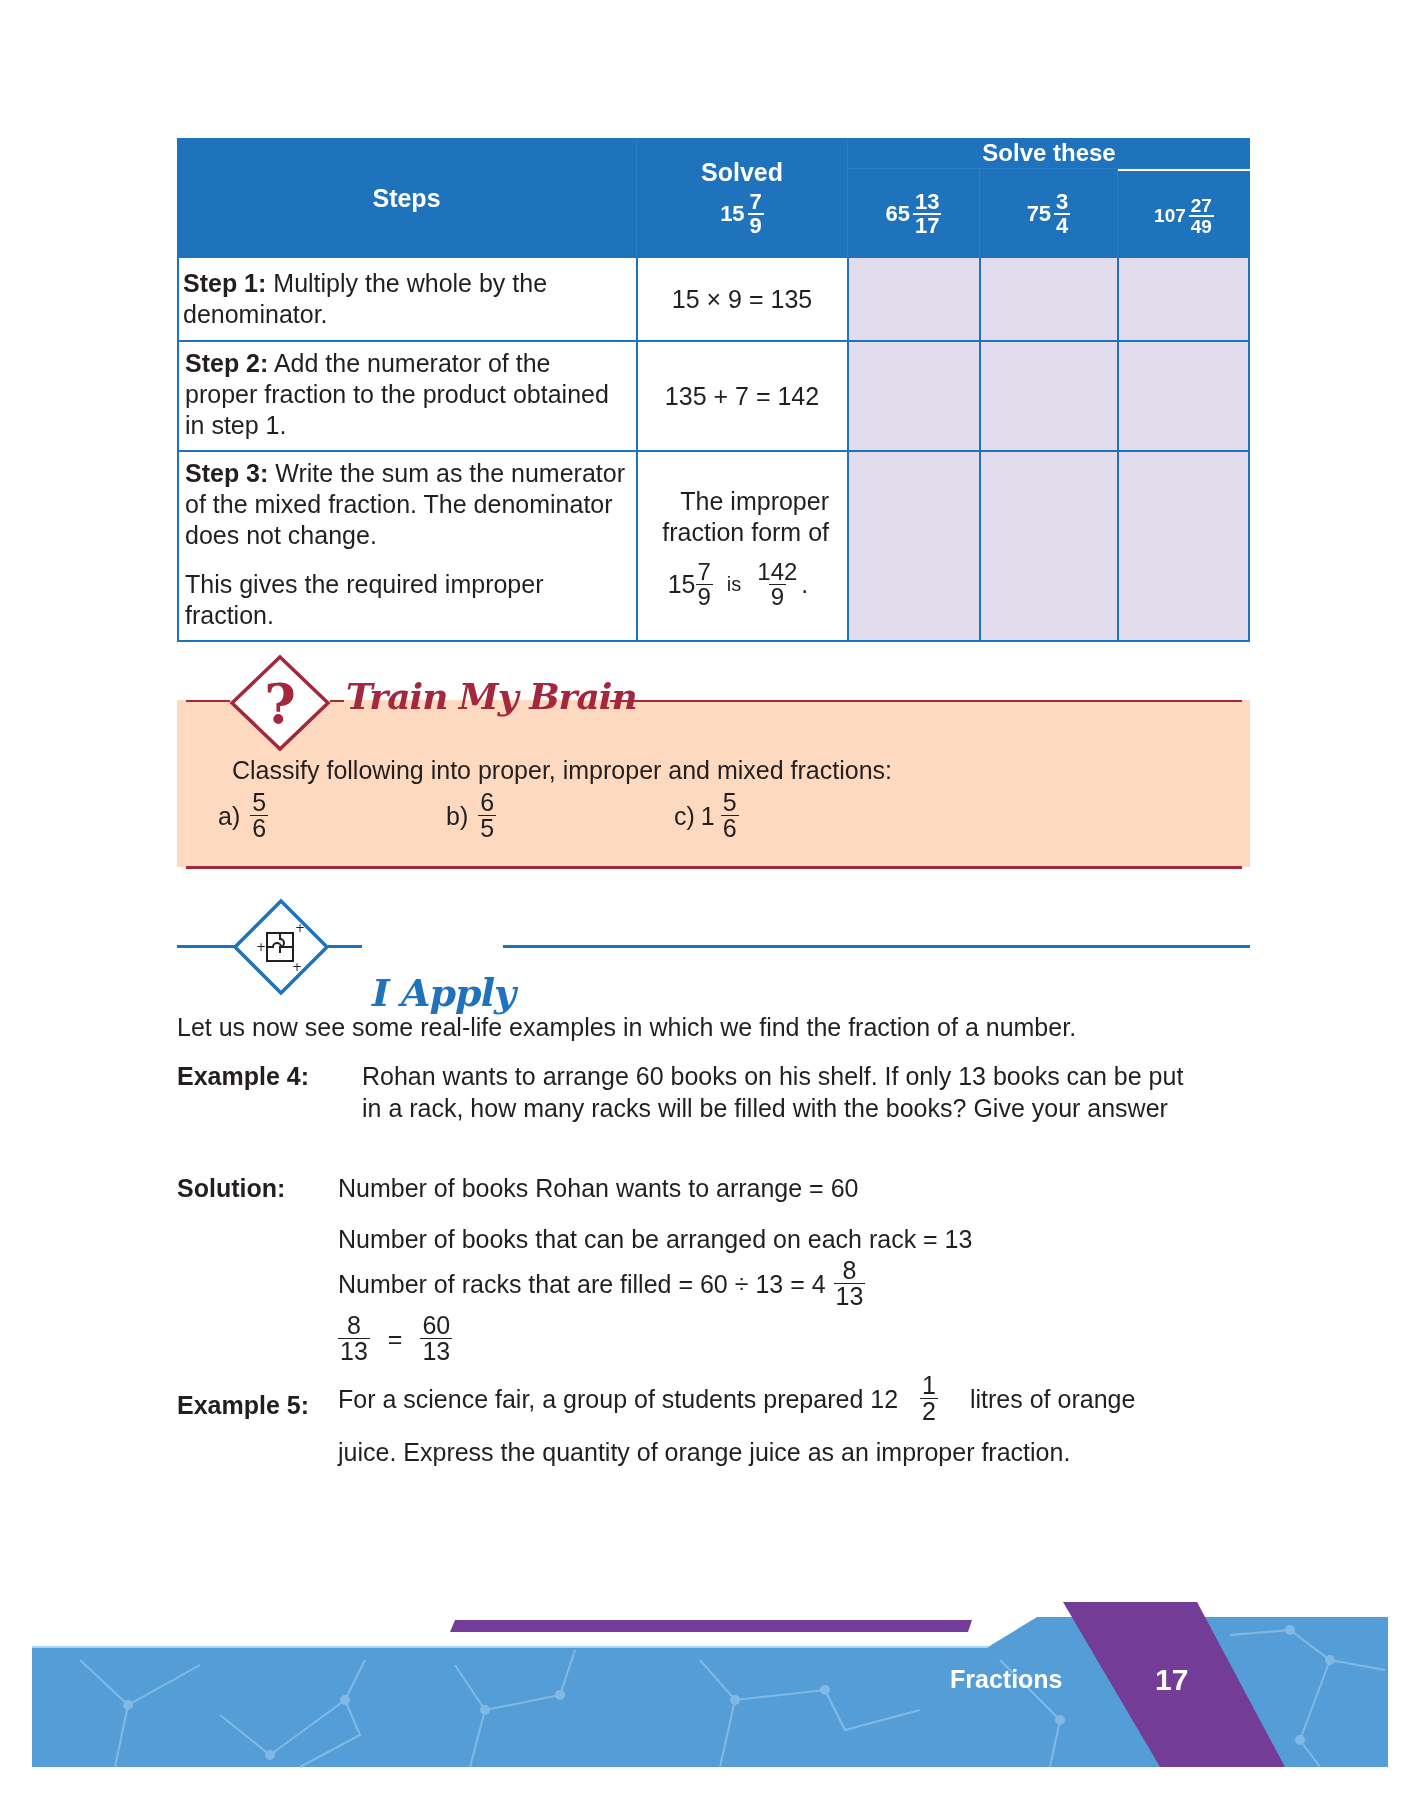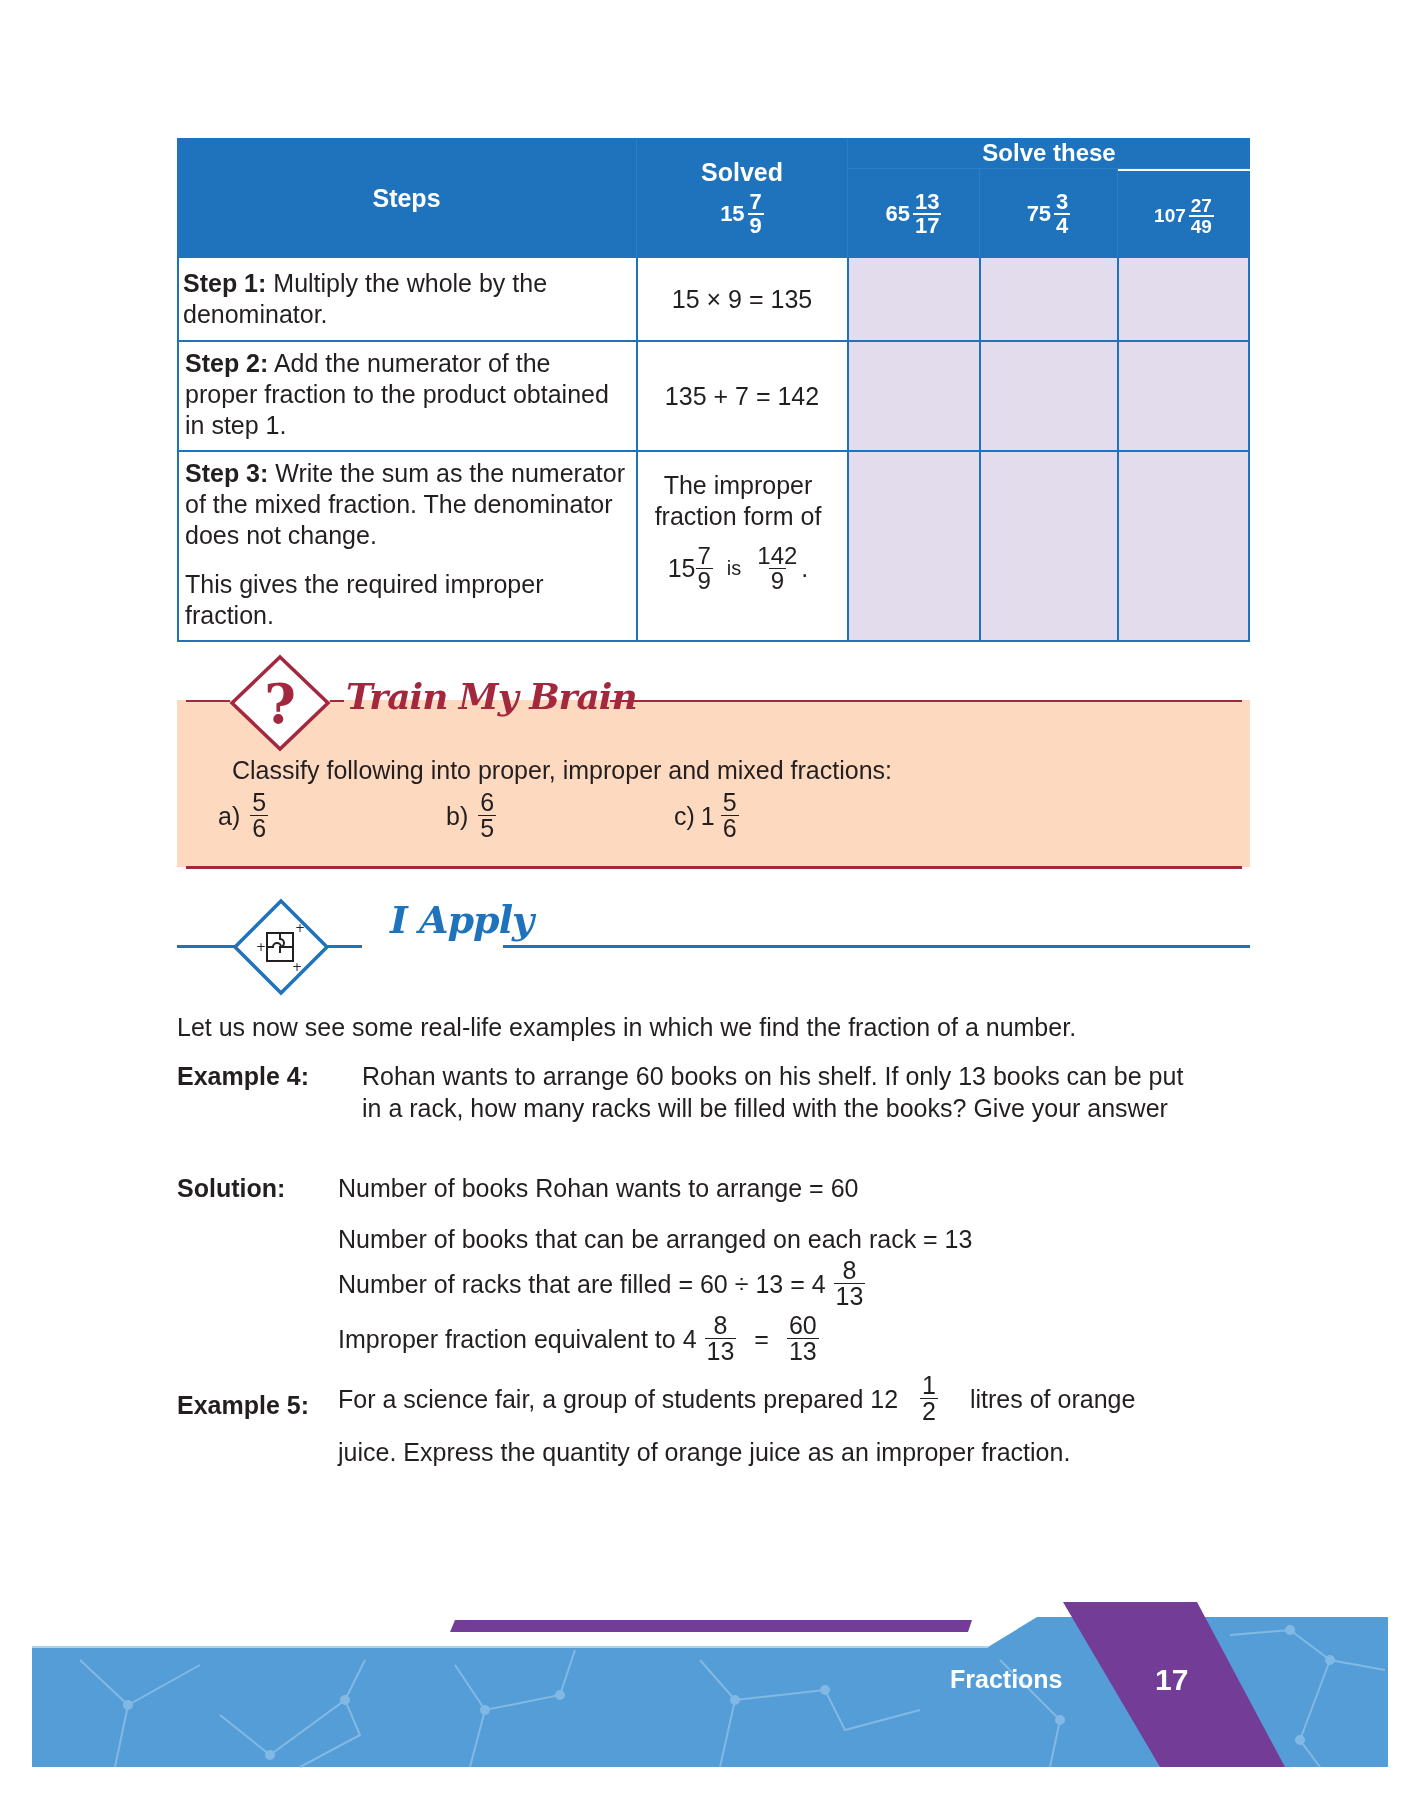--- a/index.html
+++ b/index.html
@@ -88,21 +88,21 @@
   <div class="cell center" style="left:460px;top:203px;width:210px;height:110px;">
     <span>135 + 7 = 142</span>
   </div>
 
   <div class="cell" style="left:8px;top:320px;width:448px;">
     <b>Step 3:</b><span> Write the sum as the numerator of the mixed fraction. The denominator does not change.</span>
   </div>
   <div class="cell" style="left:8px;top:431px;width:420px;">
     <span>This gives the required improper fraction.</span>
   </div>
-  <div class="cell" style="left:460px;top:332px;width:202px;text-align:center;">
+  <div class="cell" style="left:460px;top:348px;width:202px;text-align:right;">
     <div style="padding:0 10px;">The improper fraction form of</div>
     <div style="margin-top:12px;display:flex;align-items:center;justify-content:center;gap:6px;">
       <span>15</span>
       <span class="frac" style="font-size:24px;margin-left:-6px;">
           <span class="n">7</span>
           <span class="d" style="border-top-width:1.5px;">9</span>
         </span>
       <span style="font-size:20px;margin:8px 8px;">is</span>
       <span class="frac" style="font-size:24px;">
           <span class="n">142</span>
@@ -162,42 +162,41 @@
 <div class="abs" style="left:328px;top:945px;width:34px;height:3px;background:#1f73bc;"></div>
 <div class="abs" style="left:503px;top:945px;width:747px;height:3px;background:#1f73bc;"></div>
 <svg class="abs" style="left:232px;top:898px;" width="98" height="98" viewBox="0 0 98 98">
   <polygon points="49,3 95,49 49,95 3,49" fill="#ffffff" stroke="#1f73bc" stroke-width="3.5"></polygon>
   <rect x="35" y="35" width="26" height="28" fill="none" stroke="#231f20" stroke-width="2"></rect>
   <path d="M48 35 v6 a4 4 0 0 1 0 8 v6 M35 49 h6 a4 4 0 0 1 8 0 h12" fill="none" stroke="#231f20" stroke-width="2"></path>
   <text x="24" y="53" font-size="12" fill="#231f20" font-family="DejaVu Sans, sans-serif">+</text>
   <text x="63" y="34" font-size="12" fill="#231f20" font-family="DejaVu Sans, sans-serif">+</text>
   <text x="60" y="73" font-size="12" fill="#231f20" font-family="DejaVu Sans, sans-serif">+</text>
 </svg>
-<div class="abs script" style="left:372px;top:897px;font-size:38px;color:#1f73bc;letter-spacing:-1px;margin-left:18px;">I Apply</div>
+<div class="abs script" style="left:372px;top:970px;font-size:38px;color:#1f73bc;letter-spacing:-1px;">I Apply</div>
 
 <div class="abs bodytxt" style="left:177px;top:1011px;">Let us now see some real-life examples in which we find the fraction of a number.</div>
 
 <div class="abs bodytxt" style="left:177px;top:1060px;font-weight:bold;">Example 4:</div>
 <div class="abs bodytxt" style="left:338px;top:1060px;margin-left:24px;">
   <div>Rohan wants to arrange 60 books on his shelf. If only 13 books can be put</div>
   <div>in a rack, how many racks will be filled with the books? Give your answer</div>
 </div>
 
 <div class="abs bodytxt" style="left:177px;top:1172px;font-weight:bold;">Solution:</div>
 <div class="abs bodytxt" style="left:338px;top:1172px;">Number of books Rohan wants to arrange = 60</div>
 <div class="abs bodytxt" style="left:338px;top:1223px;">Number of books that can be arranged on each rack = 13</div>
 <div class="abs bodytxt" style="left:338px;top:1258px;display:flex;align-items:center;gap:8px;">
   <span>Number of racks that are filled = 60 ÷ 13 = 4</span>
   <span class="frac bfrac">
       <span class="n">8</span>
       <span class="d">13</span>
     </span>
 </div>
 <div class="abs bodytxt" style="left:338px;top:1313px;display:flex;align-items:center;gap:8px;">
-  <span>Improper fraction equivalent to 4</span>
   <span class="frac bfrac">
       <span class="n">8</span>
       <span class="d">13</span>
     </span>
   <span style="margin:0 10px;">=</span>
   <span class="frac bfrac">
       <span class="n">60</span>
       <span class="d">13</span>
     </span>
 </div>

